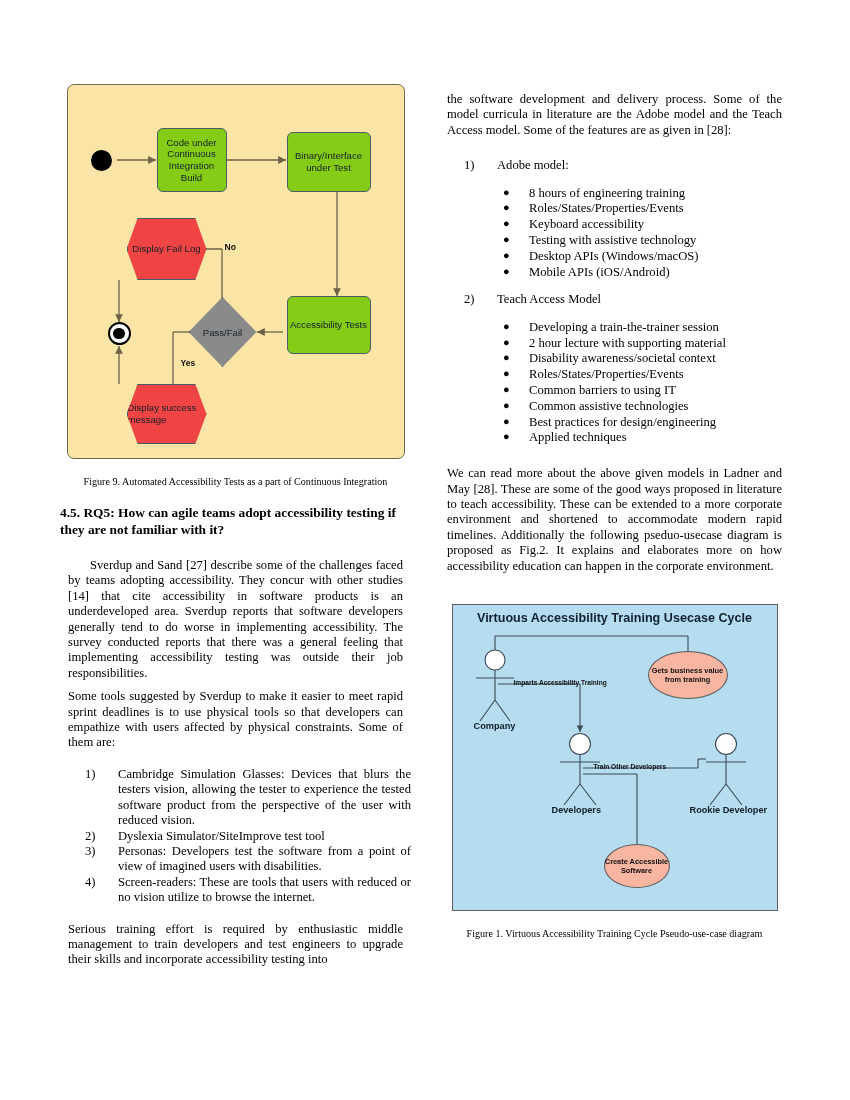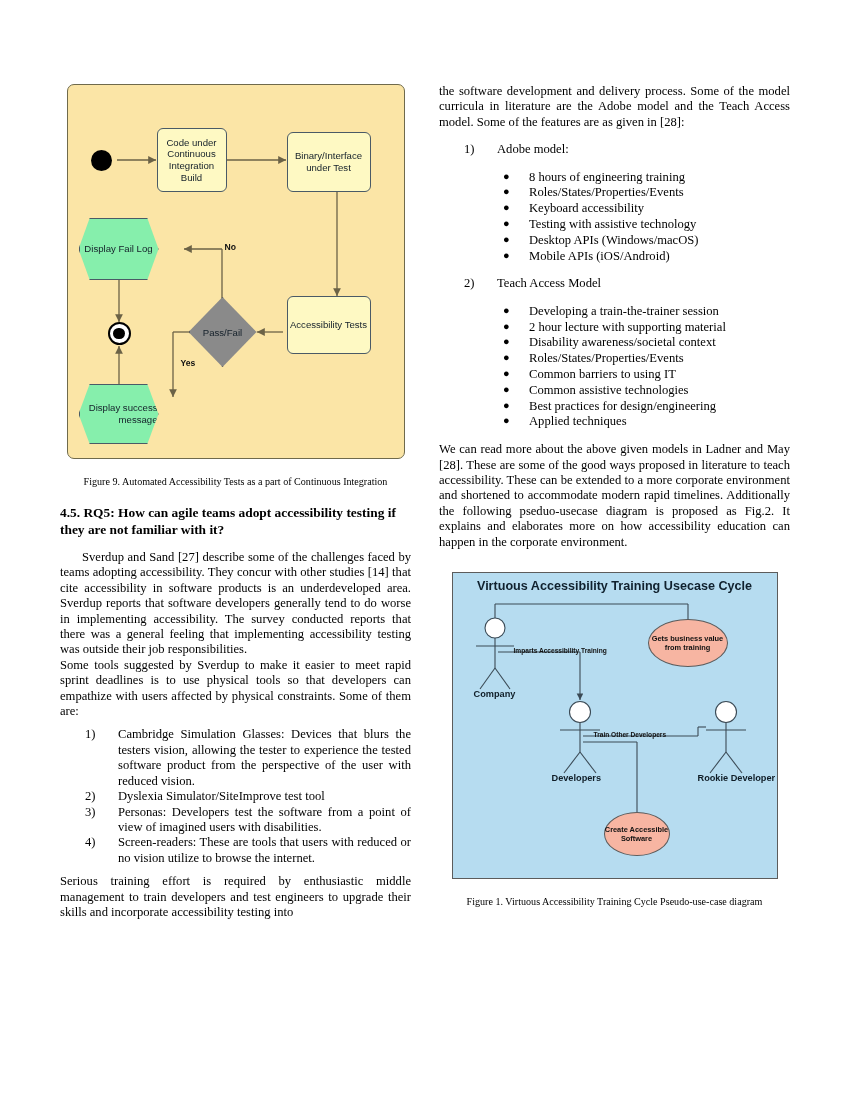--- a/index.html
+++ b/index.html
@@ -18,21 +18,21 @@
   }
   .columns{
     display:flex;
     gap:28px;
     width:730px;
   }
   .col{width:351px;}
 
   
   p.body{
-    margin:0;
+    margin:8px;
     font-size:12.6px;
     line-height:15.4px;
     text-align:justify;
     text-justify:inter-word;
     hyphens:manual;
   }
   p.indent{text-indent:22px;}
   .sec-head{
     font-size:13.4px;
     font-weight:bold;
@@ -91,42 +91,43 @@
   .fig1-wrap{position:relative;width:338px;height:375px;margin:0 auto;}
   .fig1-frame{
     position:absolute;left:0;top:0;width:338px;height:375px;
     background:#fbe5a6;
     border:1.6px solid #6f6a4c;
     border-radius:7px;
     box-sizing:border-box;
   }
   .f1-node{
     position:absolute;
-    background:#fef9c3;
+    background:#84cc16;
     border:1.5px solid #4a5a66;
     border-radius:6px;
     box-sizing:border-box;
     display:flex;align-items:center;justify-content:center;
     text-align:center;
     font-family:"Liberation Sans", sans-serif;
     font-size:9.6px;
     line-height:11.6px;
     color:#14202a;
   }
   .f1-hex{
     position:absolute;
-    background:#86efac;
+    background:#ef4444;
     border:1.5px solid #4a5a66;
     box-sizing:border-box;
     display:flex;align-items:center;justify-content:center;
-    text-align:right;
+    text-align:left;
     font-family:"Liberation Sans", sans-serif;
     font-size:9.6px;line-height:11.6px;color:#14202a;
     clip-path:polygon(14% 0%, 86% 0%, 100% 50%, 86% 100%, 14% 100%, 0% 50%);
     border-radius:4px;
+    margin-left:48px;
   }
   .f1-dia{
     position:absolute;
     background:#8a8a8a;
     border:1.5px solid #5a5a5a;
     box-sizing:border-box;
     display:flex;align-items:center;justify-content:center;
     text-align:center;
     font-family:"Liberation Sans", sans-serif;
     font-size:9.6px;color:#14202a;
@@ -363,21 +364,21 @@
             <line x1="185" y1="170" x2="185" y2="240"></line>
           </g>
         </svg>
 
         <div class="f2-oval" style="left:196px;top:47px;width:80px;height:48px;">Gets business value from training</div>
 
         <div class="f2-oval" style="left:152px;top:240px;width:66px;height:44px;">Create Accessible Software</div>
 
         <div class="f2-actor-lbl" style="left:22px;top:117px;">Company</div>
         <div class="f2-actor-lbl" style="left:100px;top:201px;">Developers</div>
-        <div class="f2-actor-lbl" style="left:238px;top:201px;margin-left:8px;">Rookie Developer</div>
+        <div class="f2-actor-lbl" style="left:238px;top:201px;">Rookie Developer</div>
 
         <div class="f2-edge-lbl" style="left:62px;top:75px;">Imparts Accessibility Training</div>
         <div class="f2-edge-lbl" style="left:142px;top:159px;">Train Other Developers</div>
       </div>
 
       <div class="sp-16"></div>
       <p class="caption">Figure 1. Virtuous Accessibility Training Cycle Pseudo-use-case diagram</p>
     </div>
   </div>
 </div>

